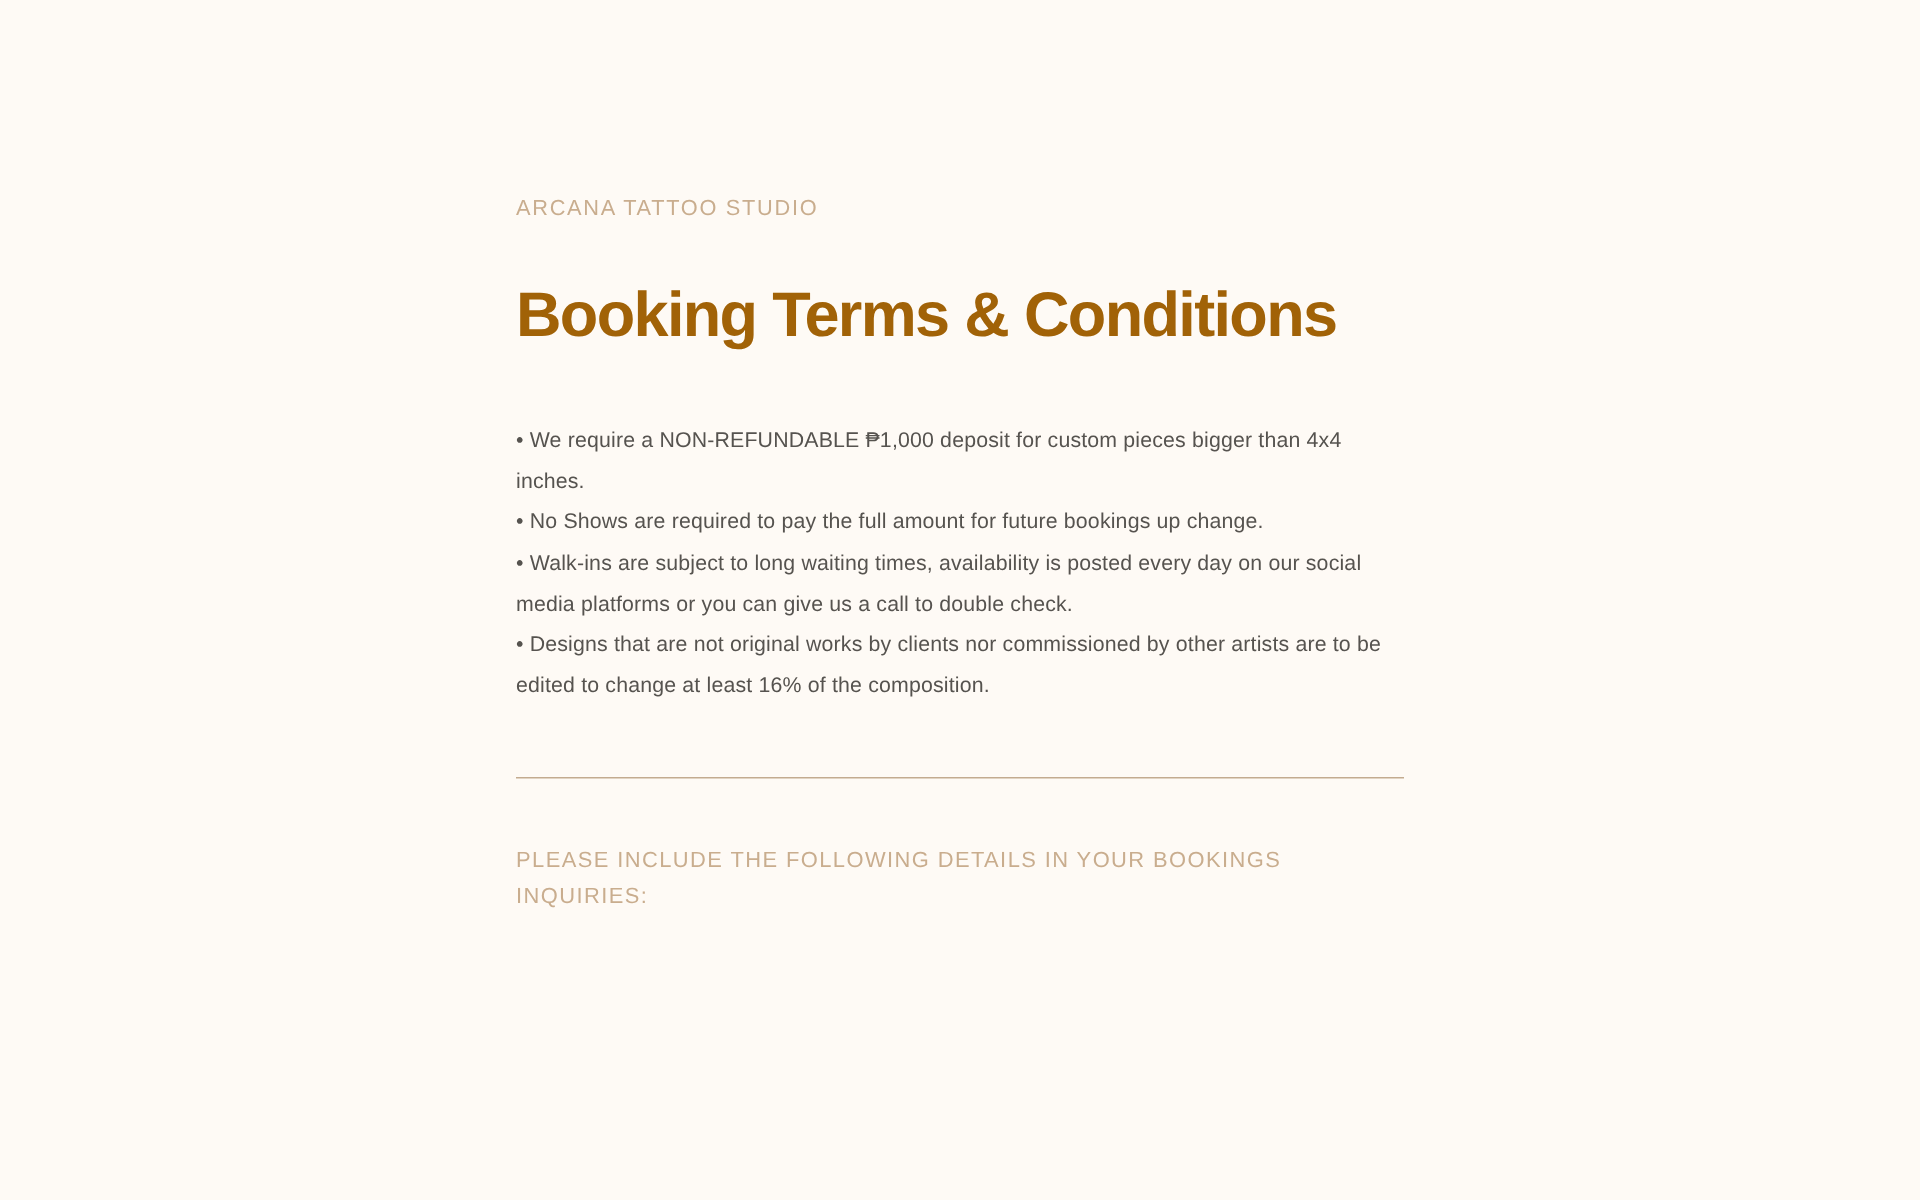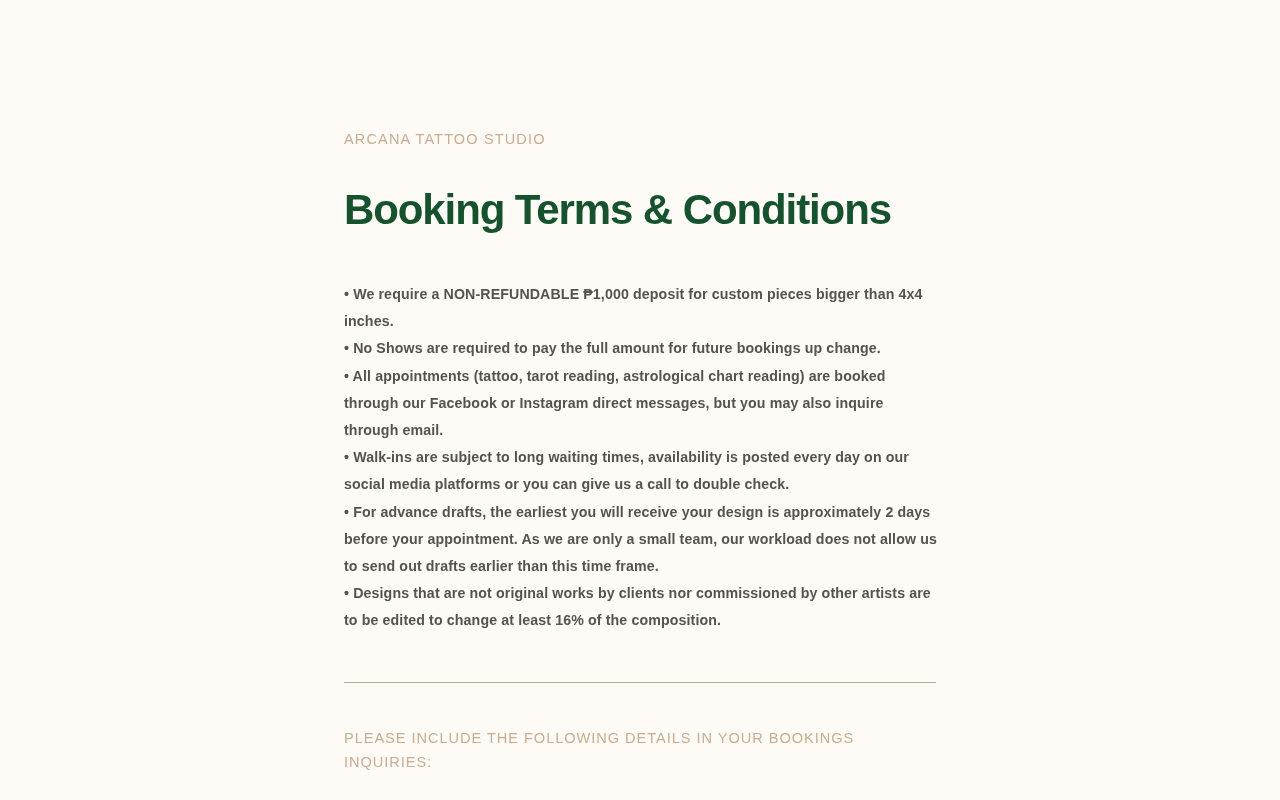--- a/index.html
+++ b/index.html
@@ -34,35 +34,35 @@
     color: #c9ad8e;
     font-weight: 400;
     text-transform: uppercase;
     line-height: 18px;
   }
   .page-title {
     margin: 0;
     padding-top: 38px;
     font-size: 42px;
     font-weight: 700;
-    color: #14532d;
+    color: #a16207;
     letter-spacing: -1.1px;
     line-height: 48px;
     white-space: nowrap;
   }
   .terms-list {
     margin: 0;
     padding-top: 47px;
   }
   .term-item {
     margin: 0;
     font-size: 14.2px;
     line-height: 27.2px;
     color: #56534f;
-    font-weight: 700;
+    font-weight: 400;
     letter-spacing: 0.12px;
     text-align: left;
   }
   .divider {
     margin: 0;
     border: 0;
     border-top: 1px solid #c3ab90;
     width: 592px;
     margin-top: 47px;
   }
@@ -85,23 +85,21 @@
 <div class="page">
   <div class="content">
 
     <div class="eyebrow">ARCANA TATTOO STUDIO</div>
 
     <h1 class="page-title">Booking Terms &amp; Conditions</h1>
 
     <div class="terms-list">
       <p class="term-item">• We require a NON-REFUNDABLE ₱1,000 deposit for custom pieces bigger than 4x4 inches.</p>
       <p class="term-item">• No Shows are required to pay the full amount for future bookings up change.</p>
-      <p class="term-item">• All appointments (tattoo, tarot reading, astrological chart reading) are booked through our Facebook or Instagram direct messages, but you may also inquire through email.</p>
       <p class="term-item">• Walk-ins are subject to long waiting times, availability is posted every day on our social media platforms or you can give us a call to double check.</p>
-      <p class="term-item">• For advance drafts, the earliest you will receive your design is approximately 2 days before your appointment. As we are only a small team, our workload does not allow us to send out drafts earlier than this time frame.</p>
       <p class="term-item">• Designs that are not original works by clients nor commissioned by other artists are to be edited to change at least 16% of the composition.</p>
     </div>
 
     <hr class="divider">
 
     <div class="notice-block">
       <p class="notice-heading">PLEASE INCLUDE THE FOLLOWING DETAILS IN YOUR BOOKINGS INQUIRIES:</p>
 
     </div>
 

